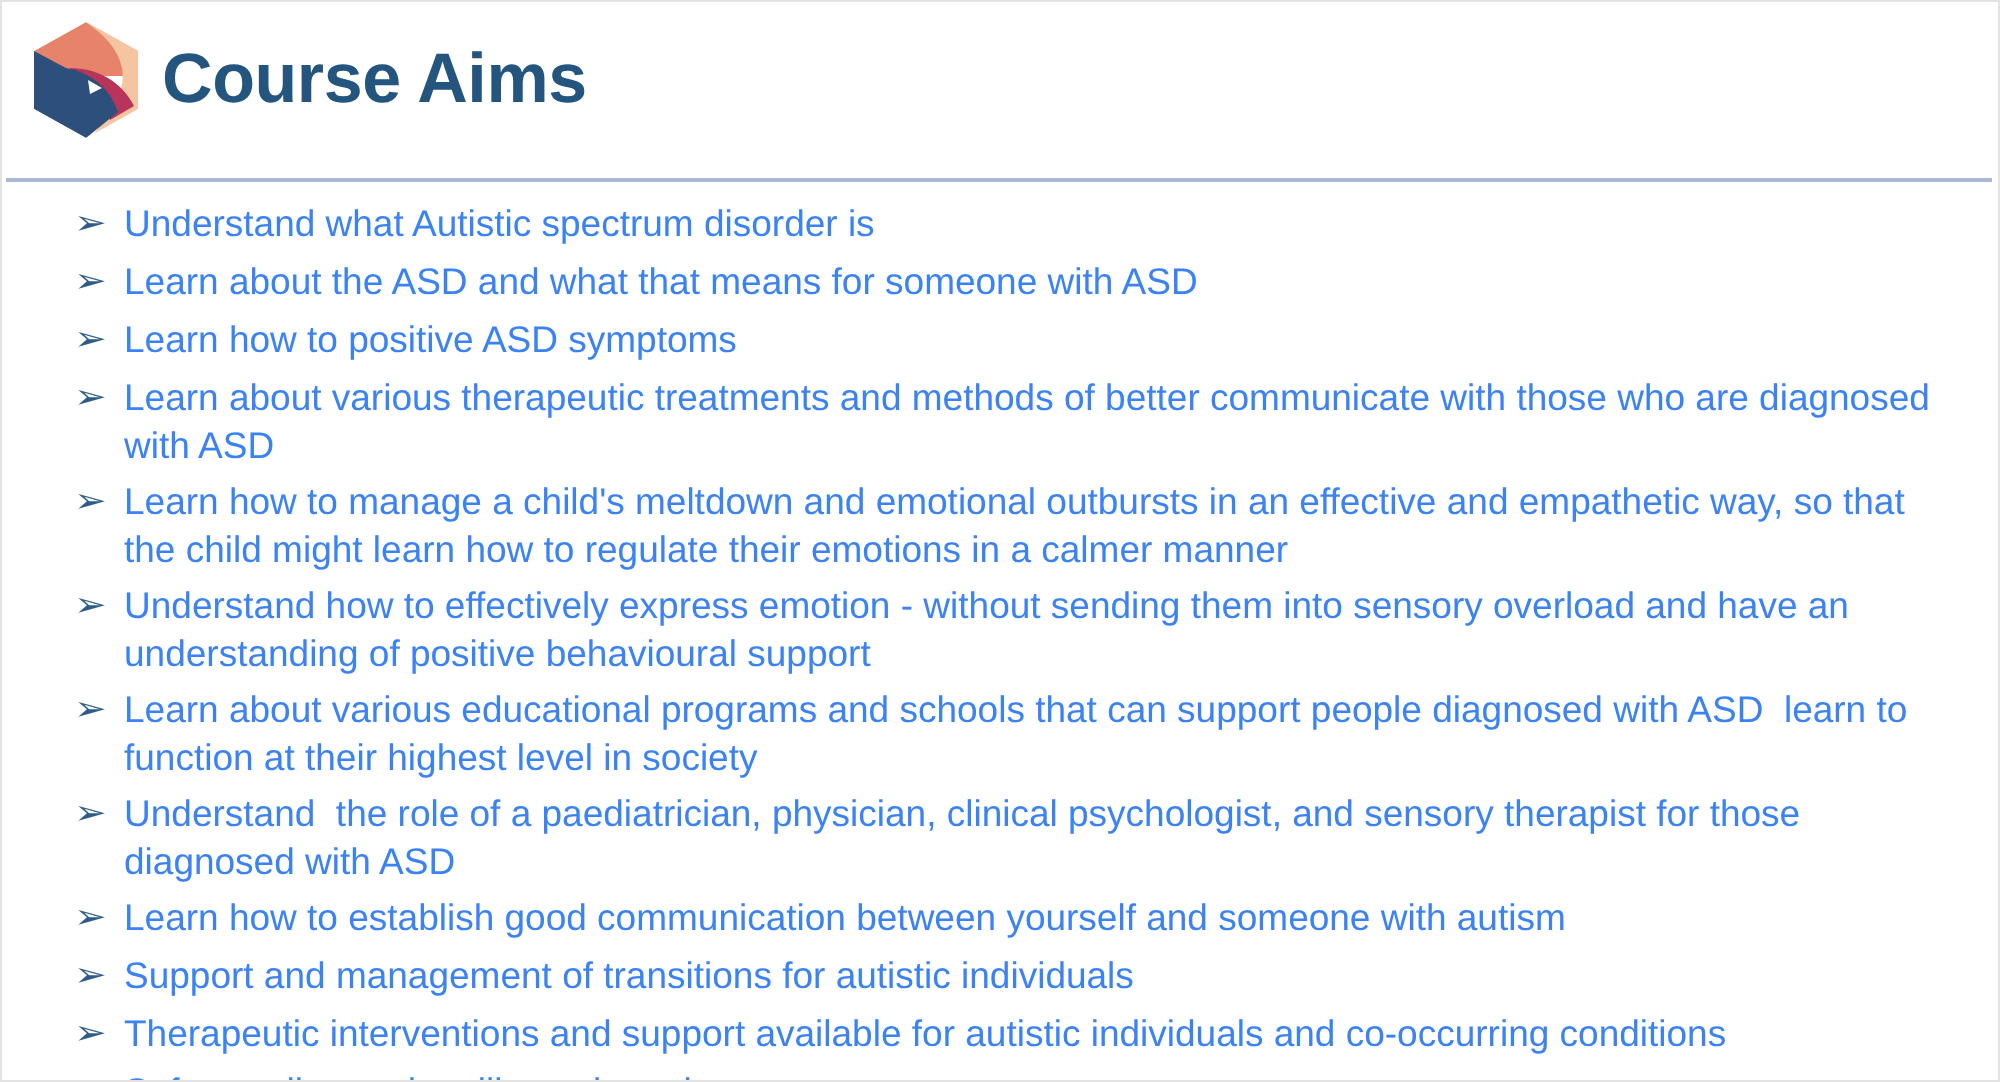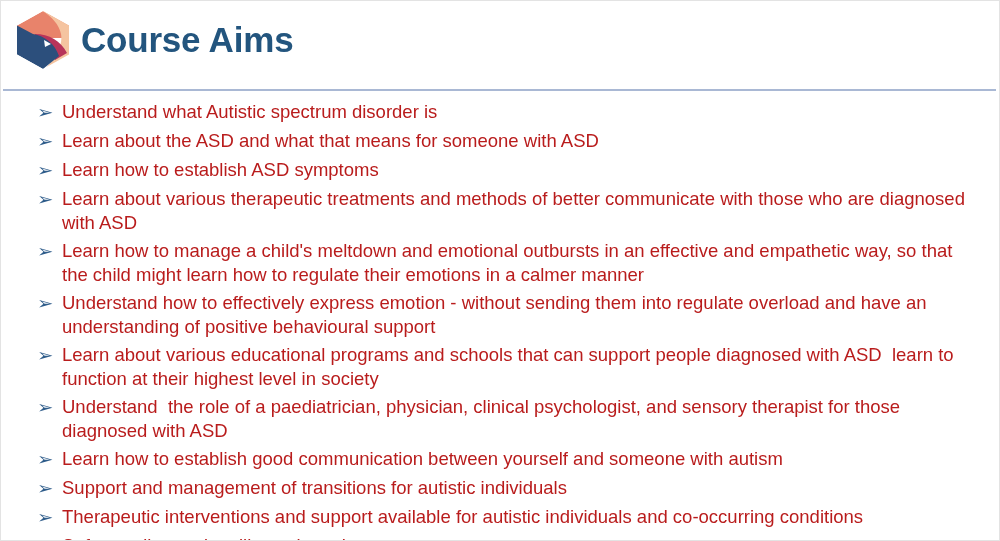--- a/index.html
+++ b/index.html
@@ -79,21 +79,21 @@
     line-height: 24px;
     color: #2E5C8A;
     font-family: "DejaVu Sans", sans-serif;
     transform: scaleX(1.15);
     transform-origin: left center;
   }
   .aim-text {
     flex: 1 1 auto;
     font-size: 18.5px;
     line-height: 23.5px;
-    color: #b91c1c;
+    color: #3b82f6;
     max-width: 920px;
     white-space: pre-wrap;
   }
 </style>
 </head>
 <body>
 
 <div id="slide">
 
   <div class="header">
@@ -133,36 +133,36 @@
       <span class="aim-text">Understand what Autistic spectrum disorder is</span>
     </div>
 
     <div class="aim-item">
       <span class="aim-bullet">➢</span>
       <span class="aim-text">Learn about the ASD and what that means for someone with ASD</span>
     </div>
 
     <div class="aim-item">
       <span class="aim-bullet">➢</span>
-      <span class="aim-text">Learn how to establish ASD symptoms</span>
+      <span class="aim-text">Learn how to positive ASD symptoms</span>
     </div>
 
     <div class="aim-item">
       <span class="aim-bullet">➢</span>
       <span class="aim-text">Learn about various therapeutic treatments and methods of better communicate with those who are diagnosed with ASD</span>
     </div>
 
     <div class="aim-item">
       <span class="aim-bullet">➢</span>
       <span class="aim-text">Learn how to manage a child's meltdown and emotional outbursts in an effective and empathetic way, so that the child might learn how to regulate their emotions in a calmer manner</span>
     </div>
 
     <div class="aim-item">
       <span class="aim-bullet">➢</span>
-      <span class="aim-text">Understand how to effectively express emotion - without sending them into regulate overload and have an understanding of positive behavioural support</span>
+      <span class="aim-text">Understand how to effectively express emotion - without sending them into sensory overload and have an understanding of positive behavioural support</span>
     </div>
 
     <div class="aim-item">
       <span class="aim-bullet">➢</span>
       <span class="aim-text">Learn about various educational programs and schools that can support people diagnosed with ASD  learn to function at their highest level in society</span>
     </div>
 
     <div class="aim-item">
       <span class="aim-bullet">➢</span>
       <span class="aim-text">Understand  the role of a paediatrician, physician, clinical psychologist, and sensory therapist for those diagnosed with ASD</span>

